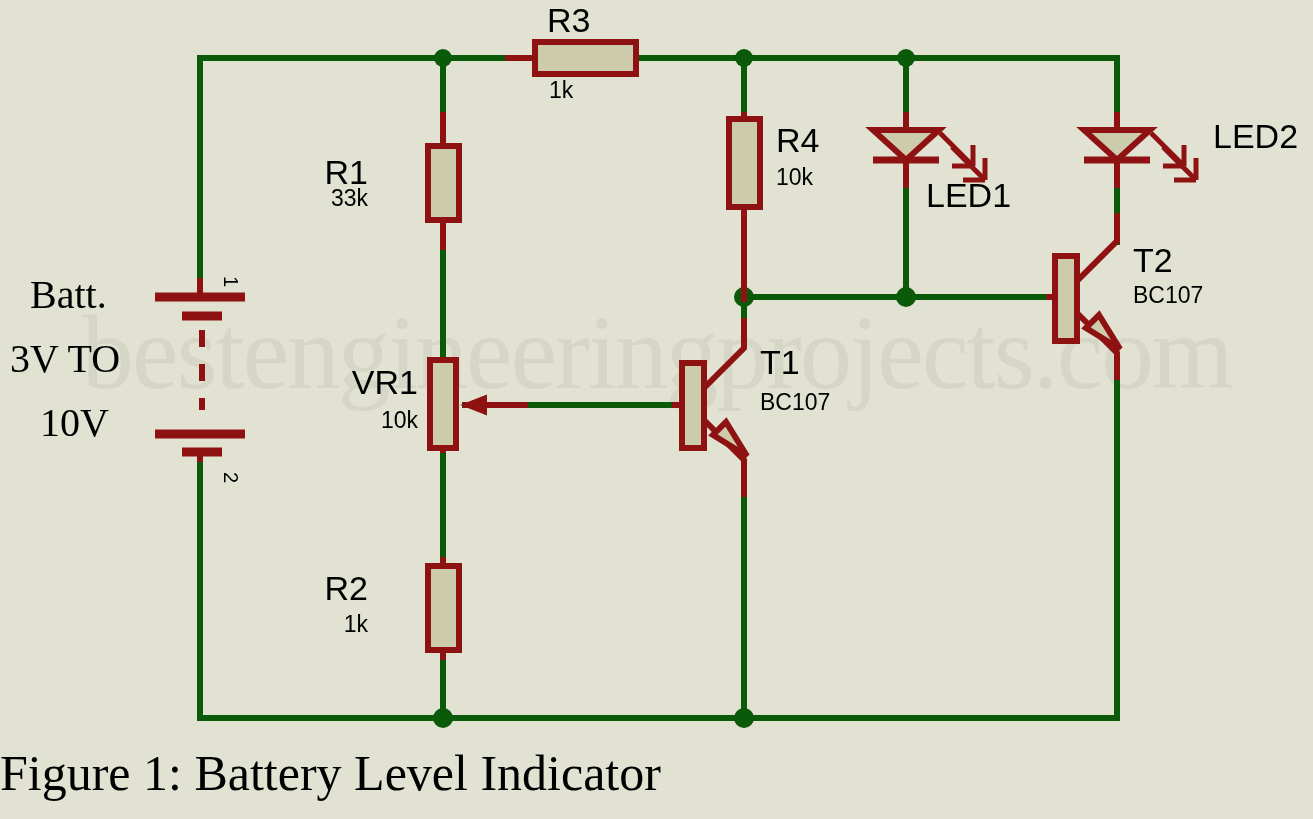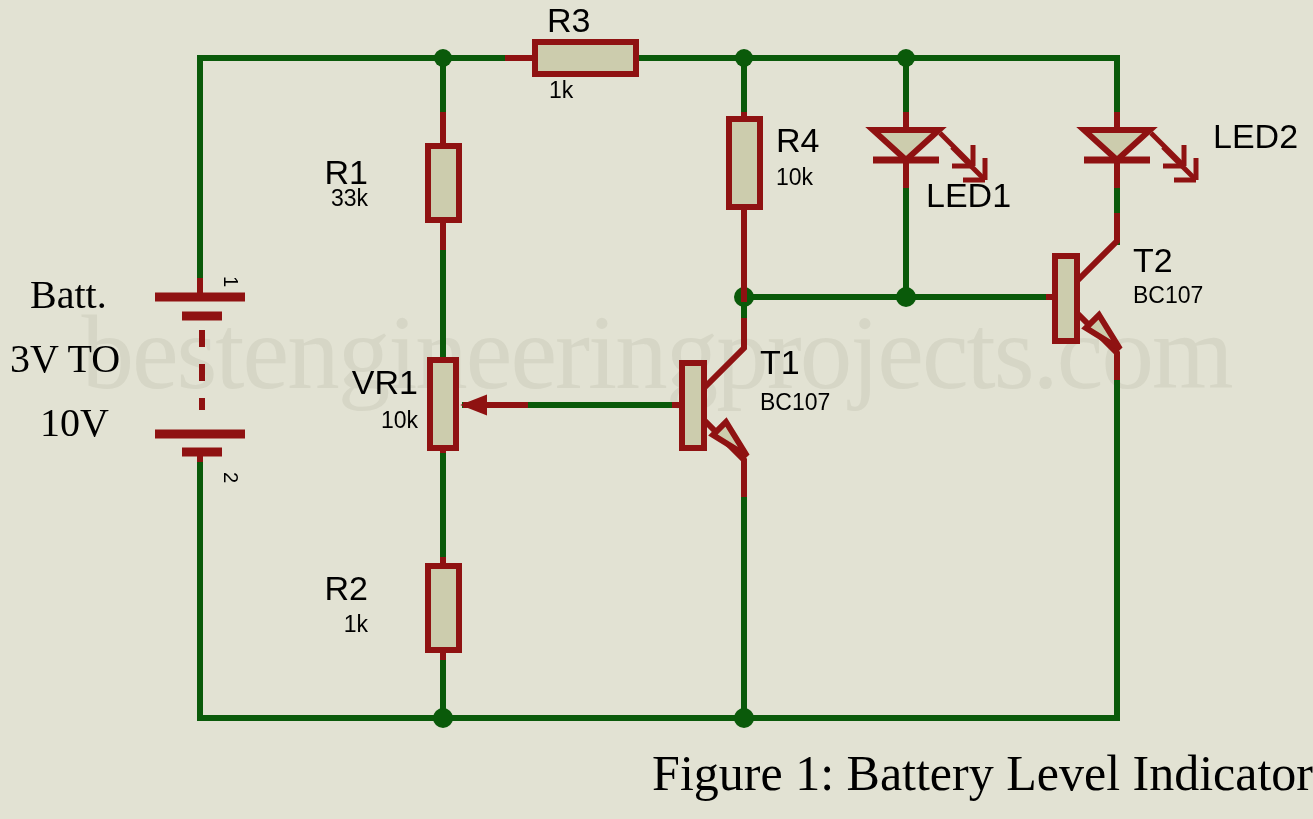--- a/index.html
+++ b/index.html
@@ -33,21 +33,21 @@
     white-space: nowrap;
     pointer-events: none;
     user-select: none;
     line-height: 1;
   }
   .caption {
     position: absolute;
     left: 0;
     top: 744px;
     width: 1313px;
-    text-align: right;
+    text-align: left;
     font-family: "Liberation Serif", serif;
     font-size: 50px;
     color: #000;
     white-space: nowrap;
   }
   svg text { font-family: "Liberation Sans", sans-serif; fill: #000; }
   text.ref { font-size: 34px; }
   text.val { font-size: 23px; }
   text.pin { font-size: 20px; }
   text.batt { font-family: "Liberation Serif", serif; font-size: 40px; }

